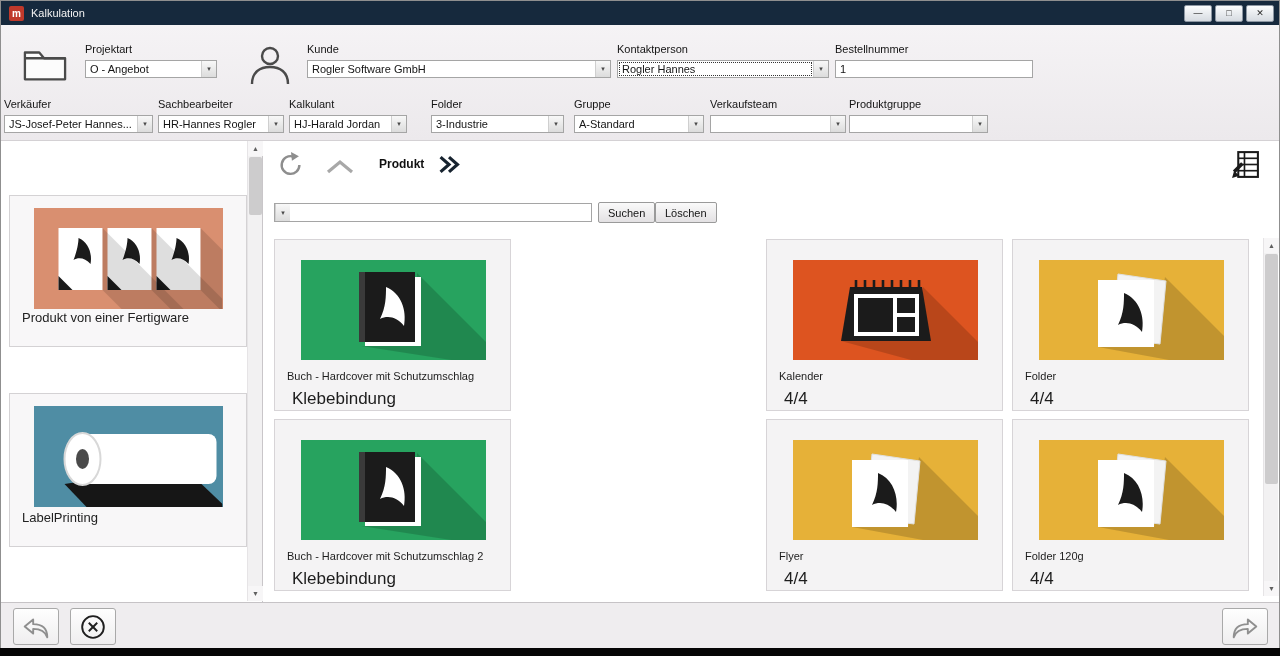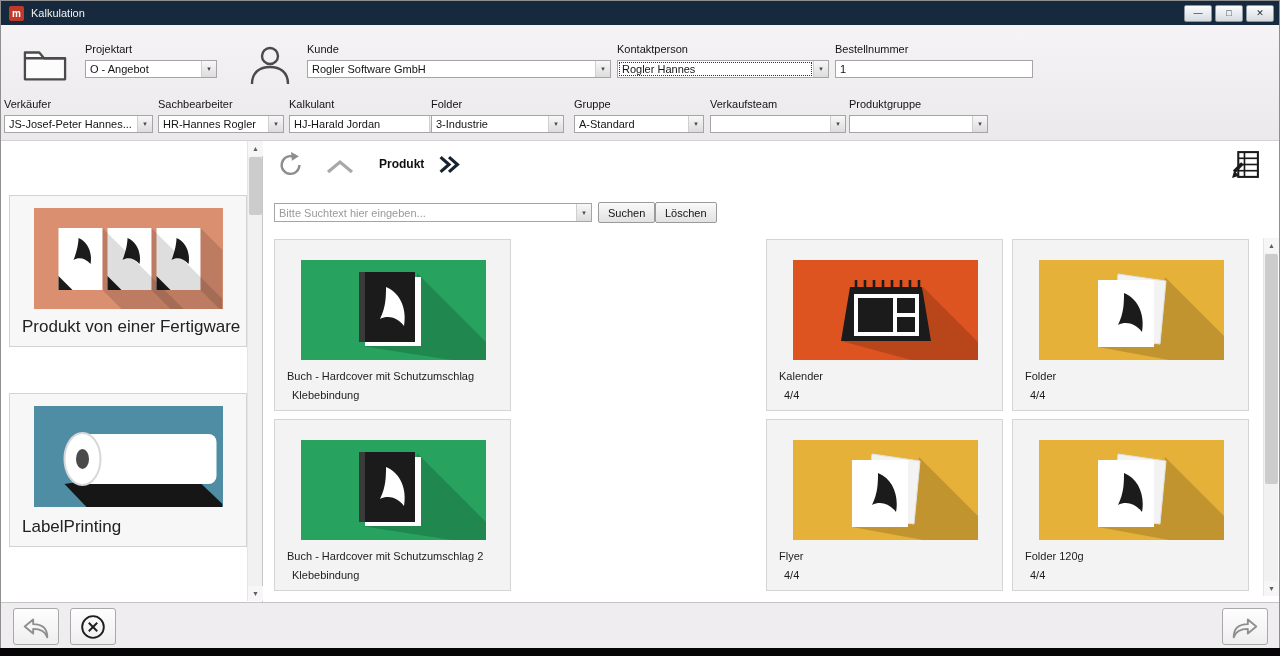--- a/index.html
+++ b/index.html
@@ -20,34 +20,34 @@
   .combo .val.focused{outline:1px dotted #333;outline-offset:-2px}
   .combo .arr{width:15px;border-left:1px solid #cfcfcf;background:linear-gradient(#f8f8f8,#dcdcdc);display:flex;align-items:center;justify-content:center;font-size:7px;color:#4a4a4a}
   .combo .val.ph{color:#9a9a9a}
   .tbox{position:absolute;height:18px;background:#fff;border:1px solid #a5a5a5;font-size:11px;color:#141414;display:flex;align-items:center;padding:0 4px}
   .hicon{position:absolute}
   
   #sidebar{position:absolute;left:0;top:140px;width:262px;height:461px;background:#fff;border-right:1px solid #c9c6c9}
   .scard{position:absolute;left:8px;width:238px;background:#f8f7f8;border:1px solid #d4d2d4}
   .scard .art{position:absolute;left:24px;top:12px;width:189px;height:101px;overflow:hidden}
   .scard .art svg{width:100%;height:100%;display:block}
-  .scard .slabel{position:absolute;left:12px;bottom:9px;font-size:17px;color:#222}
+  .scard .slabel{position:absolute;left:12px;bottom:21px;font-size:13px;color:#222}
   
   .vscroll{position:absolute;width:15px;background:#f2f1f2;border-left:1px solid #e6e4e6}
   .sb-btn{position:absolute;left:0;width:15px;height:15px;background:#f7f6f7;display:flex;align-items:center;justify-content:center;font-size:7px;color:#5f5f5f}
   .sb-thumb{position:absolute;left:1px;width:13px;background:#cdcccd;border-radius:2px}
   
   #main{position:absolute;left:262px;top:140px;width:842px;height:461px;background:#fff}
   #section-title{position:absolute;left:116px;top:16px;font-size:12px;font-weight:bold;color:#101010}
   .sbtn{position:absolute;height:21px;background:linear-gradient(#fafafa,#e3e1e3);border:1px solid #9a9a9a;border-radius:2px;font-size:11px;color:#141414;display:flex;align-items:center;justify-content:center;padding:0 9px}
   .pcard{position:absolute;width:237px;height:172px;background:#f4f3f4;border:1px solid #d7d4d7}
   .ptile{position:absolute;left:26px;top:20px;width:185px;height:100px;overflow:hidden}
   .ptile svg{width:100%;height:100%;display:block}
   .pt{position:absolute;left:12px;top:130px;font-size:11px;color:#1d1d1d;white-space:nowrap}
-  .ps{position:absolute;left:17px;top:149px;font-size:11px;color:#1d1d1d;white-space:nowrap}
+  .ps{position:absolute;left:17px;top:149px;font-size:17px;color:#1d1d1d;white-space:nowrap}
   
   #bottombar{position:absolute;left:0;top:601px;width:100%;height:46px;background:#efedef;border-top:1px solid #c6c3c6}
   .navbtn{position:absolute;top:5px;width:46px;height:37px;border:1px solid #a9a9a9;border-radius:3px;background:linear-gradient(#fefefe,#efeeef);display:flex;align-items:center;justify-content:center}
   #blackstrip{position:absolute;left:0;top:648px;width:100%;height:8px;background:#050505}
   .defs{position:absolute;width:0;height:0;overflow:hidden}
 </style>
 </head>
 <body>
 
 <svg class="defs" aria-hidden="true">
@@ -174,21 +174,21 @@
     <div class="combo" style="left:3px;top:90px;width:149px">
       <span class="val">JS-Josef-Peter Hannes...</span>
       <span class="arr">▾</span>
     </div>
     <span class="lbl" style="left:157px;top:73px">Sachbearbeiter</span>
     <div class="combo" style="left:157px;top:90px;width:126px">
       <span class="val">HR-Hannes Rogler</span>
       <span class="arr">▾</span>
     </div>
     <span class="lbl" style="left:288px;top:73px">Kalkulant</span>
-    <div class="combo" style="left:288px;top:90px;width:156px">
+    <div class="combo" style="left:288px;top:90px;width:118px">
       <span class="val">HJ-Harald Jordan</span>
       <span class="arr">▾</span>
     </div>
     <span class="lbl" style="left:430px;top:73px">Folder</span>
     <div class="combo" style="left:430px;top:90px;width:133px">
       <span class="val">3-Industrie</span>
       <span class="arr">▾</span>
     </div>
     <span class="lbl" style="left:573px;top:73px">Gruppe</span>
     <div class="combo" style="left:573px;top:90px;width:130px">
@@ -258,21 +258,20 @@
           <line x1="8" y1="9" x2="27" y2="9" stroke="#1a1a1a" stroke-width="1.6"></line>
           <line x1="8" y1="15" x2="27" y2="15" stroke="#1a1a1a" stroke-width="1.6"></line>
           <line x1="8" y1="21" x2="27" y2="21" stroke="#1a1a1a" stroke-width="1.6"></line>
           <line x1="14" y1="3" x2="14" y2="27" stroke="#1a1a1a" stroke-width="1.6"></line>
           <line x1="4" y1="22" x2="12" y2="14" stroke="#1a1a1a" stroke-width="3.4"></line>
           <path d="M2,28 L4,21 L9,26 Z" fill="#1a1a1a"></path>
         </svg>
     </span>
 
     <div class="combo" style="left:11px;top:62px;width:318px;height:19px">
-      <span class="val ph">Bitte Suchtext hier eingeben...</span>
       <span class="arr">▾</span>
     </div>
     <div class="sbtn" style="left:335px;top:61px">Suchen</div>
     <div class="sbtn" style="left:392px;top:61px">Löschen</div>
 
     <div class="pcard" style="left:11px;top:98px">
       <div class="ptile" style="background-color: rgb(39, 163, 95);">
           <svg viewBox="0 0 185 100">
             <use href="#sym-book"></use>
           </svg>

